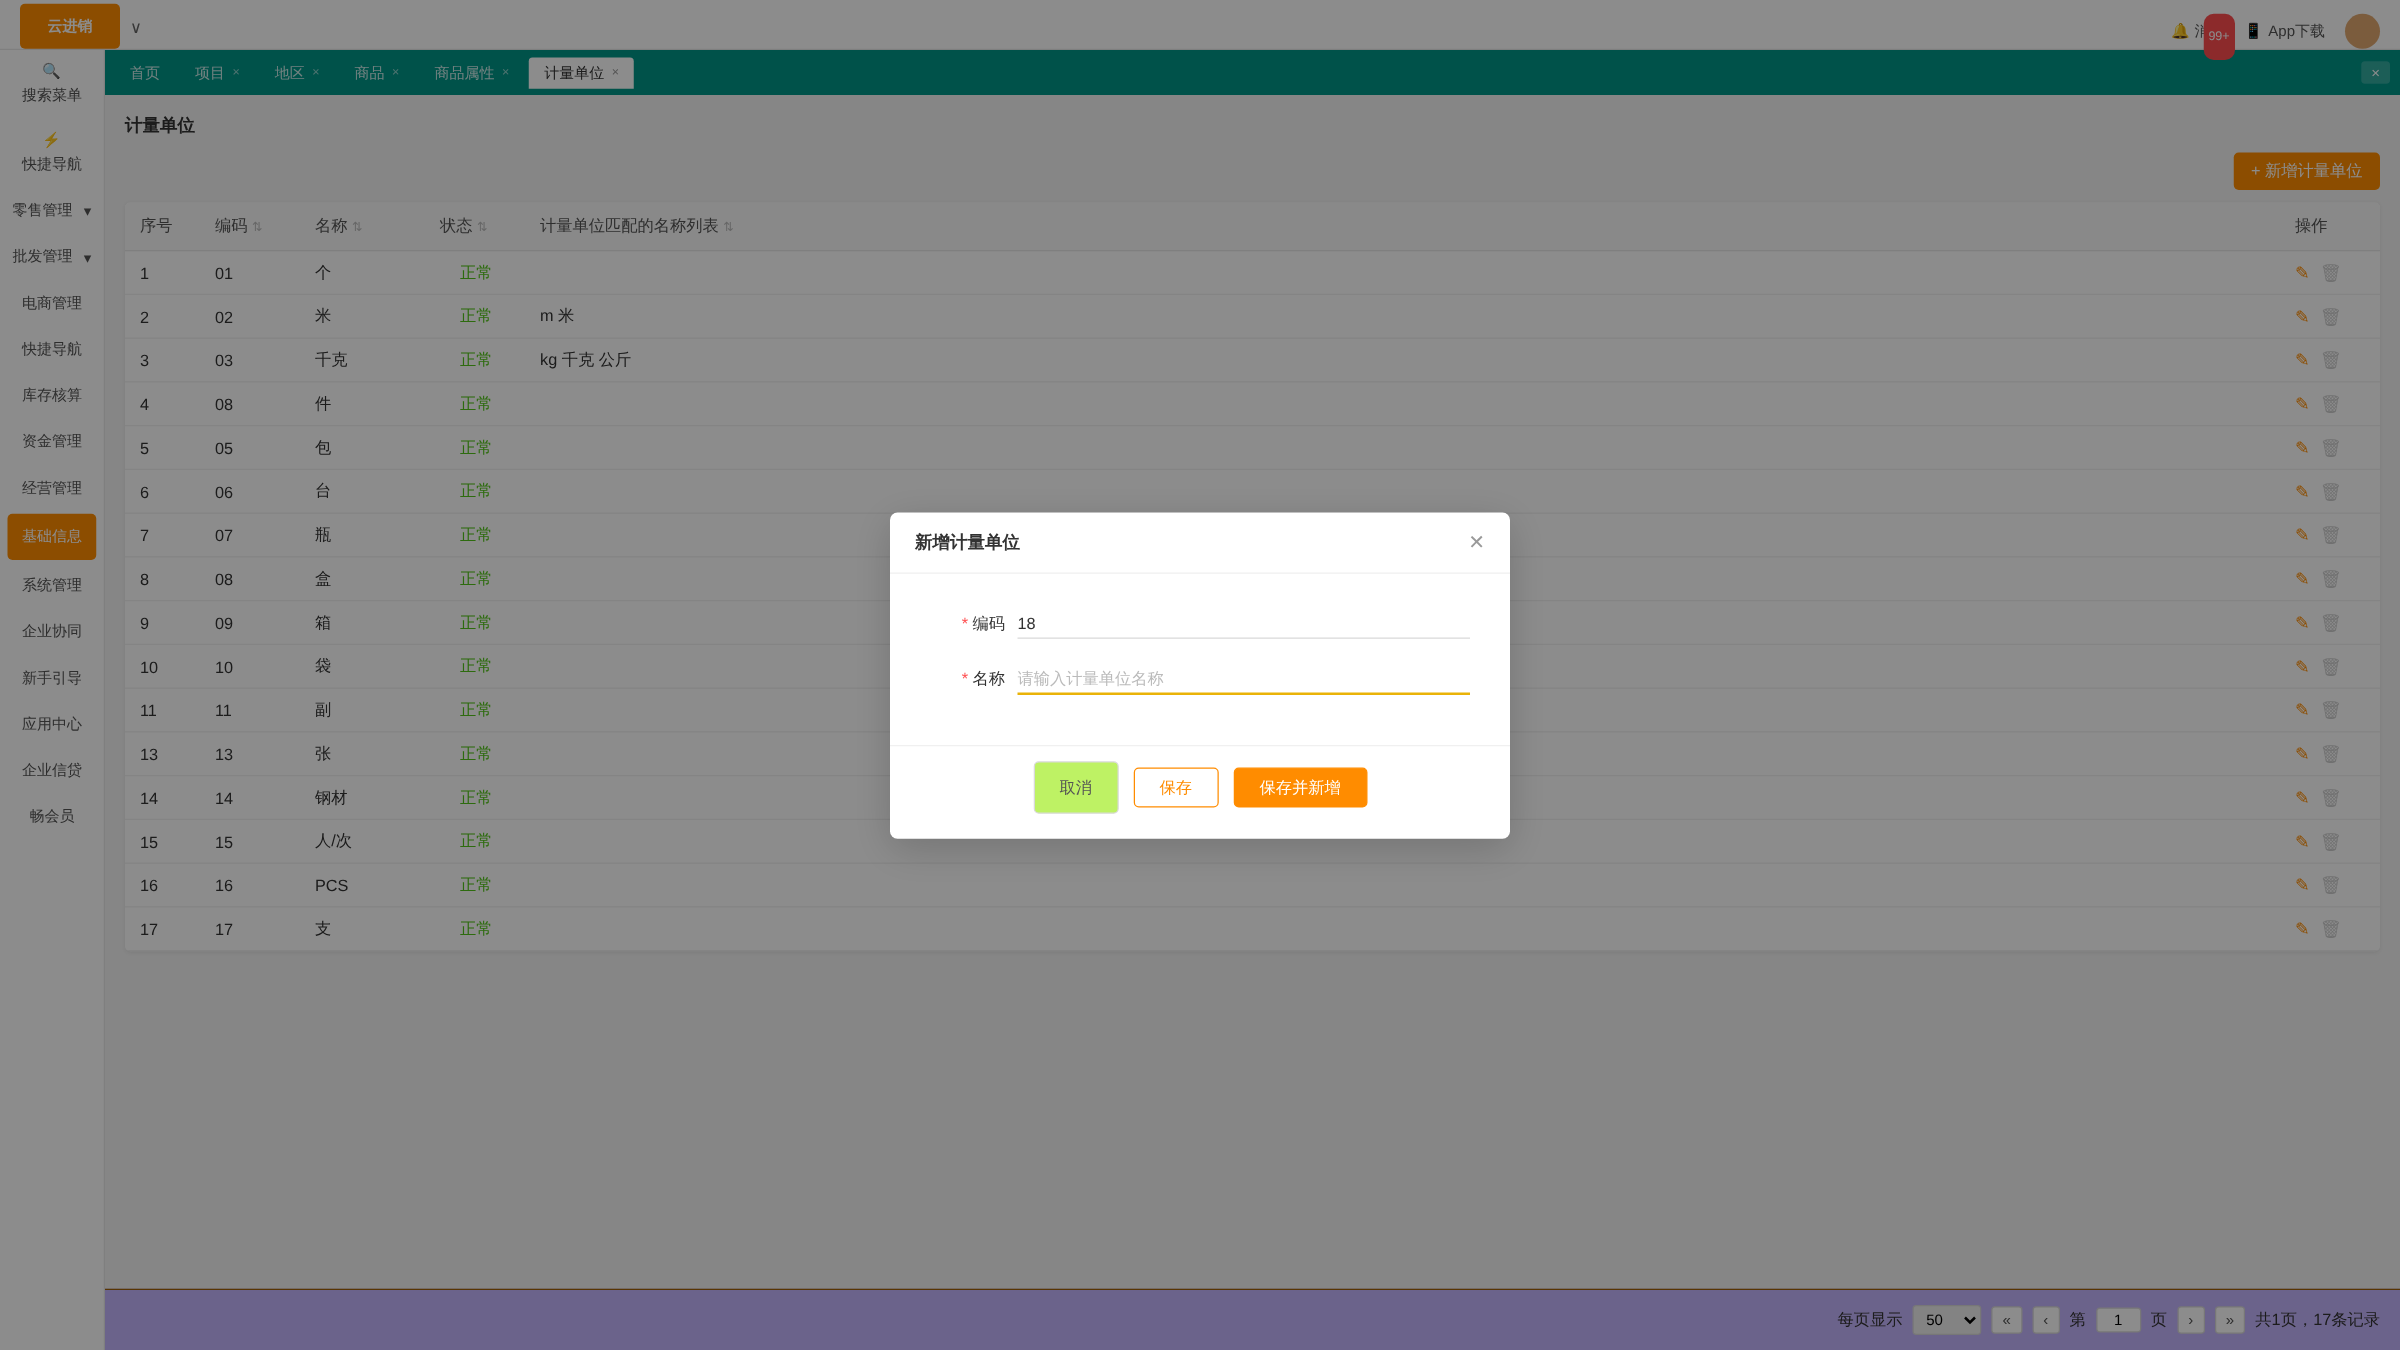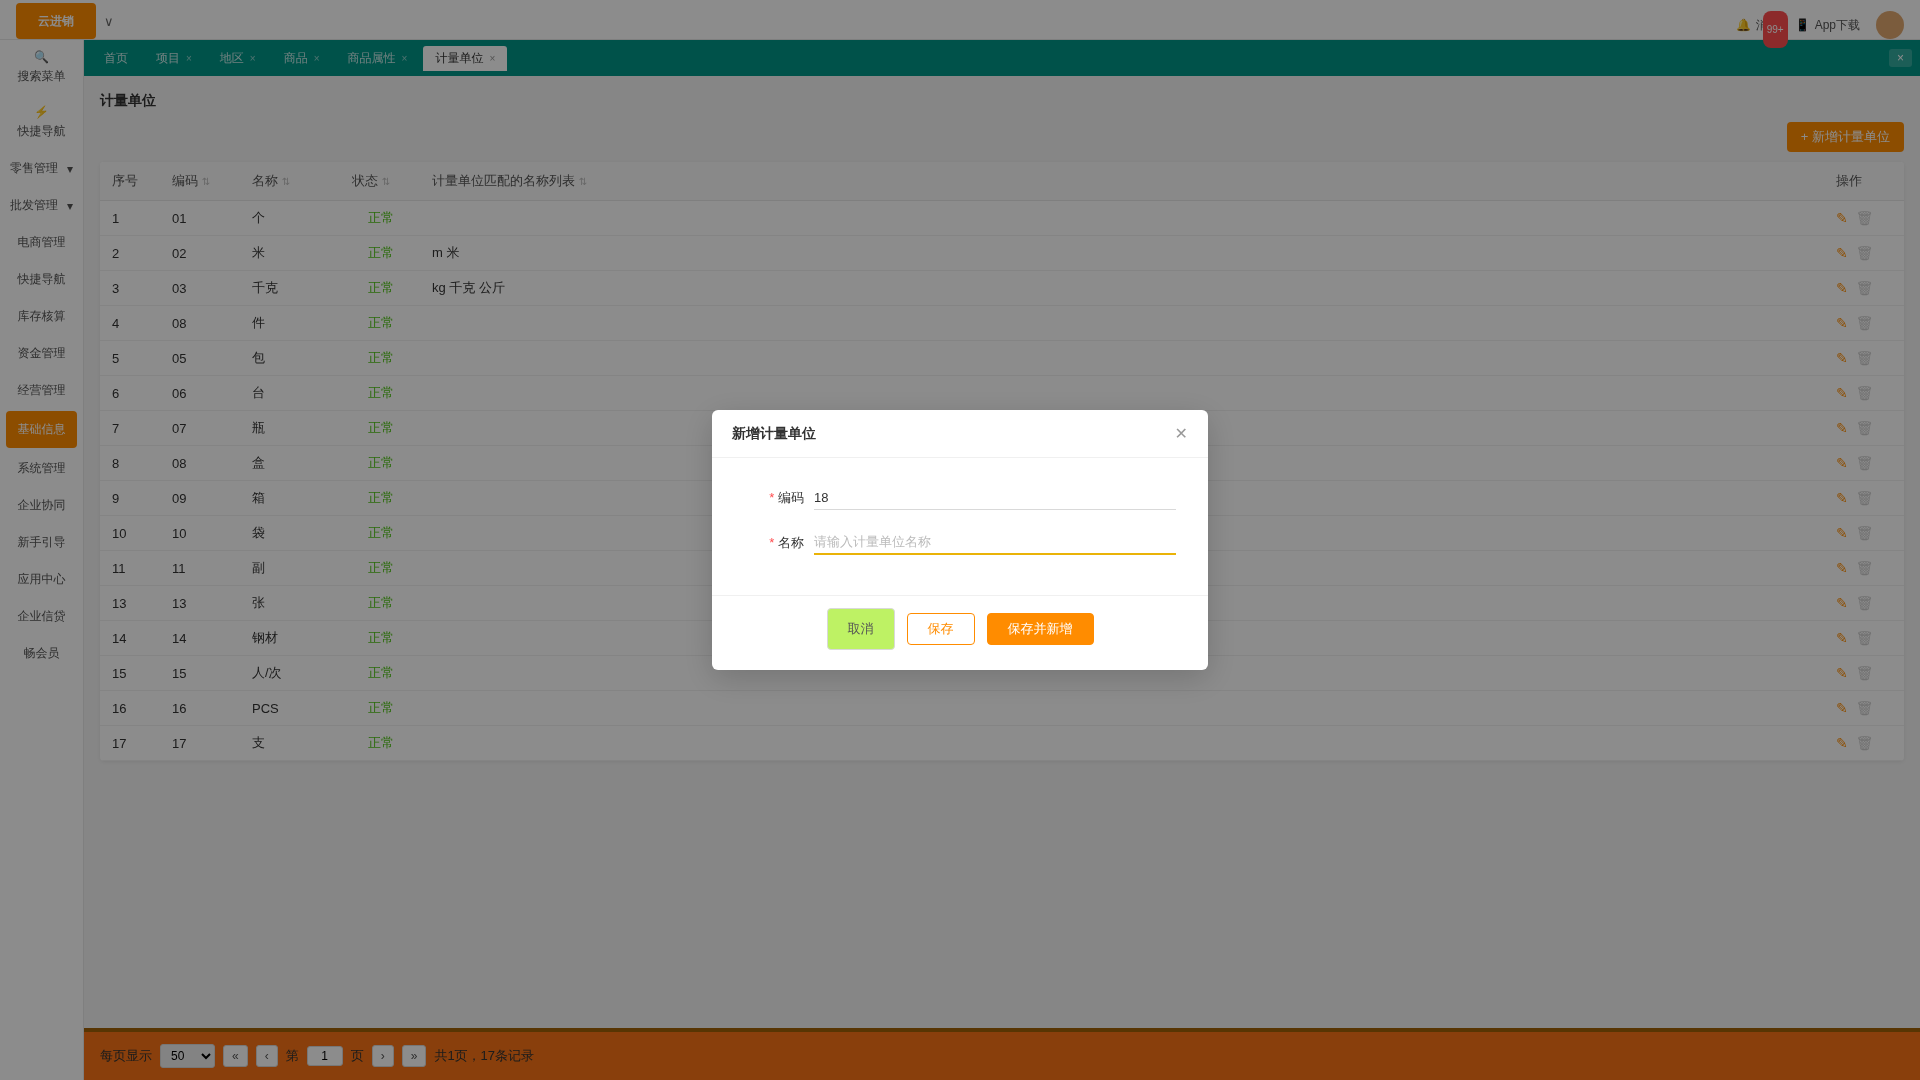--- a/index.html
+++ b/index.html
@@ -47,21 +47,21 @@
     .data-table { width: 100%; background: #fff; border-collapse: collapse; border-radius: 4px; overflow: hidden; box-shadow: 0 1px 4px rgba(0,0,0,0.08); }
     .data-table th { background: #fafafa; border-bottom: 1px solid #e8e8e8; padding: 10px 12px; text-align: left; font-weight: 500; color: #555; font-size: 13px; white-space: nowrap; }
     .data-table td { border-bottom: 1px solid #f0f0f0; padding: 8px 12px; font-size: 13px; color: #333; }
     .sort-icon { color: #bbb; font-size: 10px; }
     .status-normal { color: #52c41a; margin-left: 16px; }
     .action-icons { display: flex; gap: 8px; }
     .action-icon { color: #ff8c00; cursor: pointer; font-size: 14px; }
     .action-icon.delete { color: #ccc; }
 
     
-    .pagination-bar { display: flex; align-items: center; padding: 12px 16px; background: #f97316; border-top: 4px solid #a16207; gap: 8px; font-size: 13px; }
+    .pagination-bar { display: flex; align-items: center; justify-content: flex-end; padding: 12px 16px; background: #c4b5fd; border-top: 1px solid #a16207; gap: 8px; font-size: 13px; }
     .pagination-btn { border: 1px solid #d9d9d9; background: #fff; border-radius: 3px; padding: 3px 8px; cursor: pointer; color: #555; font-size: 12px; }
     .pagination-btn:disabled { color: #ccc; cursor: default; }
     .page-num-input { width: 36px; border: 1px solid #d9d9d9; border-radius: 3px; text-align: center; padding: 2px; font-size: 12px; }
     .per-page-select { border: 1px solid #d9d9d9; border-radius: 3px; padding: 3px 6px; font-size: 12px; }
 
     
     .overlay { position: fixed; inset: 0; background: rgba(0,0,0,0.45); z-index: 100; display: flex; align-items: center; justify-content: center; }
 
     
     .modal { background: #fff; border-radius: 6px; width: 496px; box-shadow: 0 8px 32px rgba(0,0,0,0.18); overflow: hidden; }

